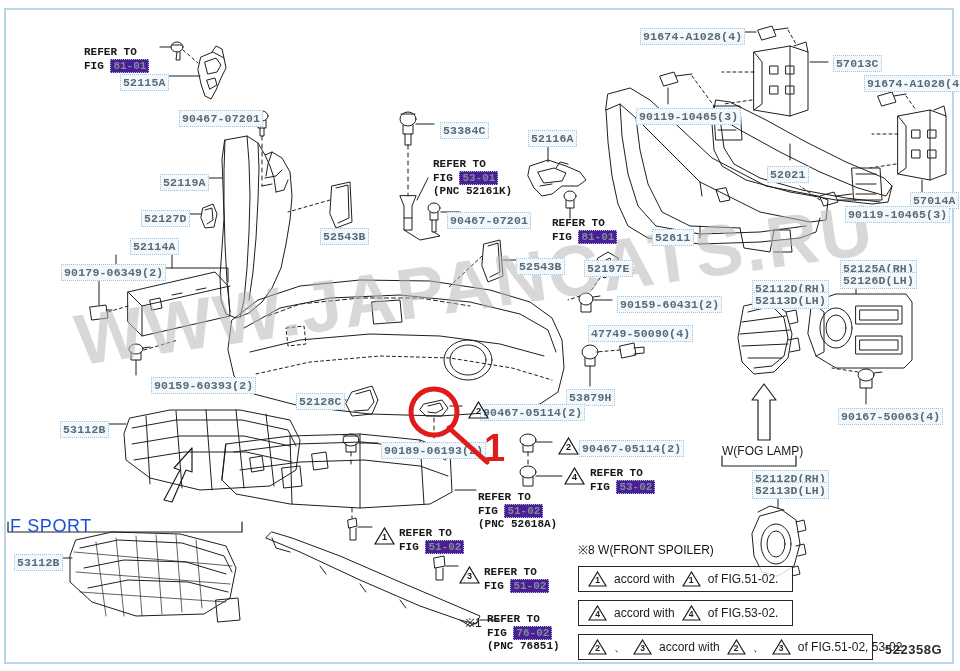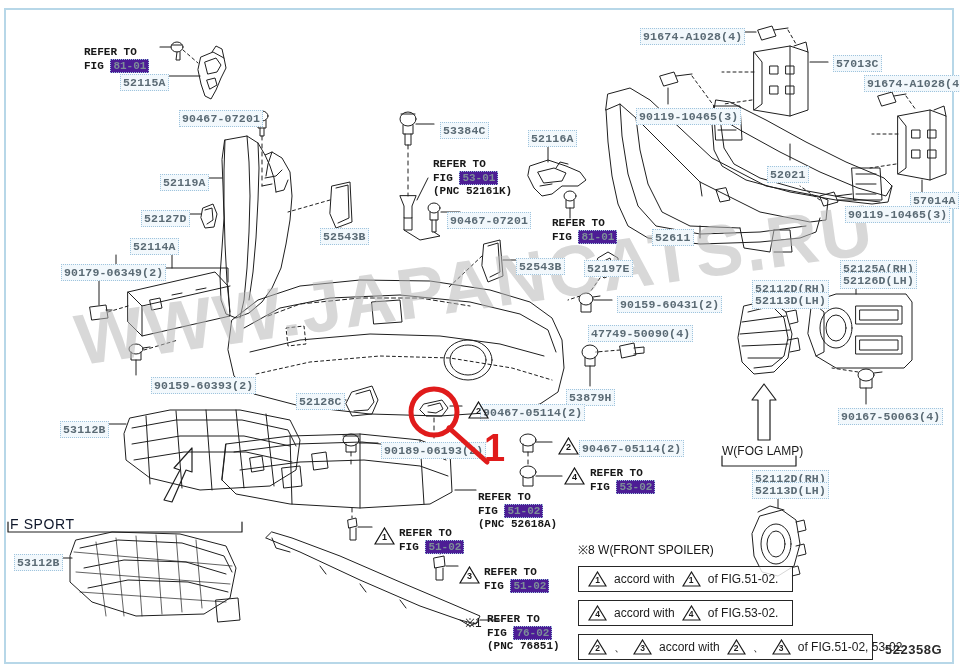--- a/index.html
+++ b/index.html
@@ -81,21 +81,21 @@
   #annot{position:absolute;left:0;top:0;width:960px;height:671px;z-index:9;pointer-events:none;}
   #annot-num{
     position:absolute;left:484px;top:429px;z-index:10;
     font-family:"Liberation Sans",sans-serif;
     font-size:38px;font-weight:bold;color:#e01b1b;line-height:38px;
   }
   
   .fsport-label{
     position:absolute;z-index:8;
     font-family:"Liberation Sans",sans-serif;
-    font-size:14px;color:#0f172a;letter-spacing:.6px;
+    font-size:18px;color:#1d4ed8;letter-spacing:.6px;
   }
   #figcode{
     position:absolute;right:18px;bottom:14px;z-index:8;
     font-family:"Liberation Sans",sans-serif;
     font-size:13px;font-weight:bold;color:#2b2b2b;letter-spacing:.5px;
   }
   .note-star{
     position:absolute;z-index:8;
     font-family:"Liberation Sans",sans-serif;
     font-size:12px;color:#151515;white-space:nowrap;

